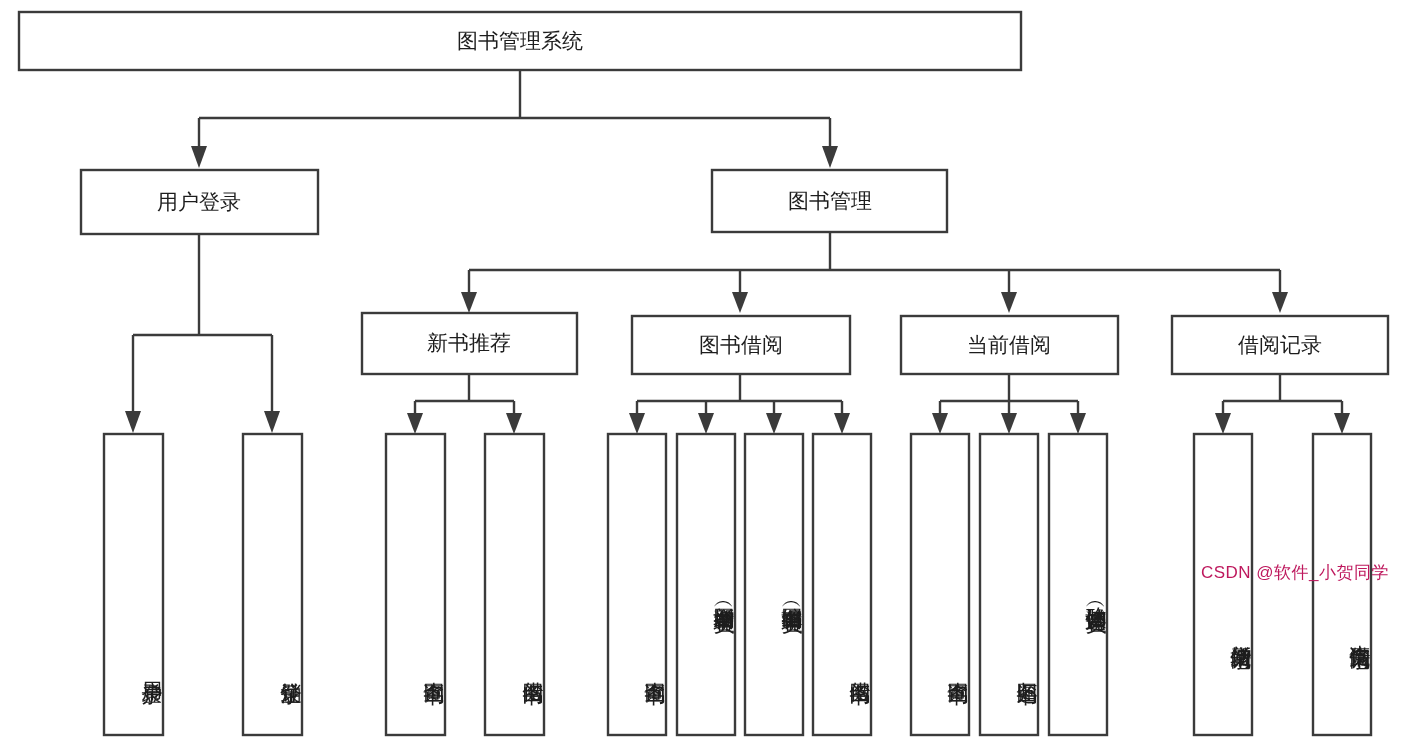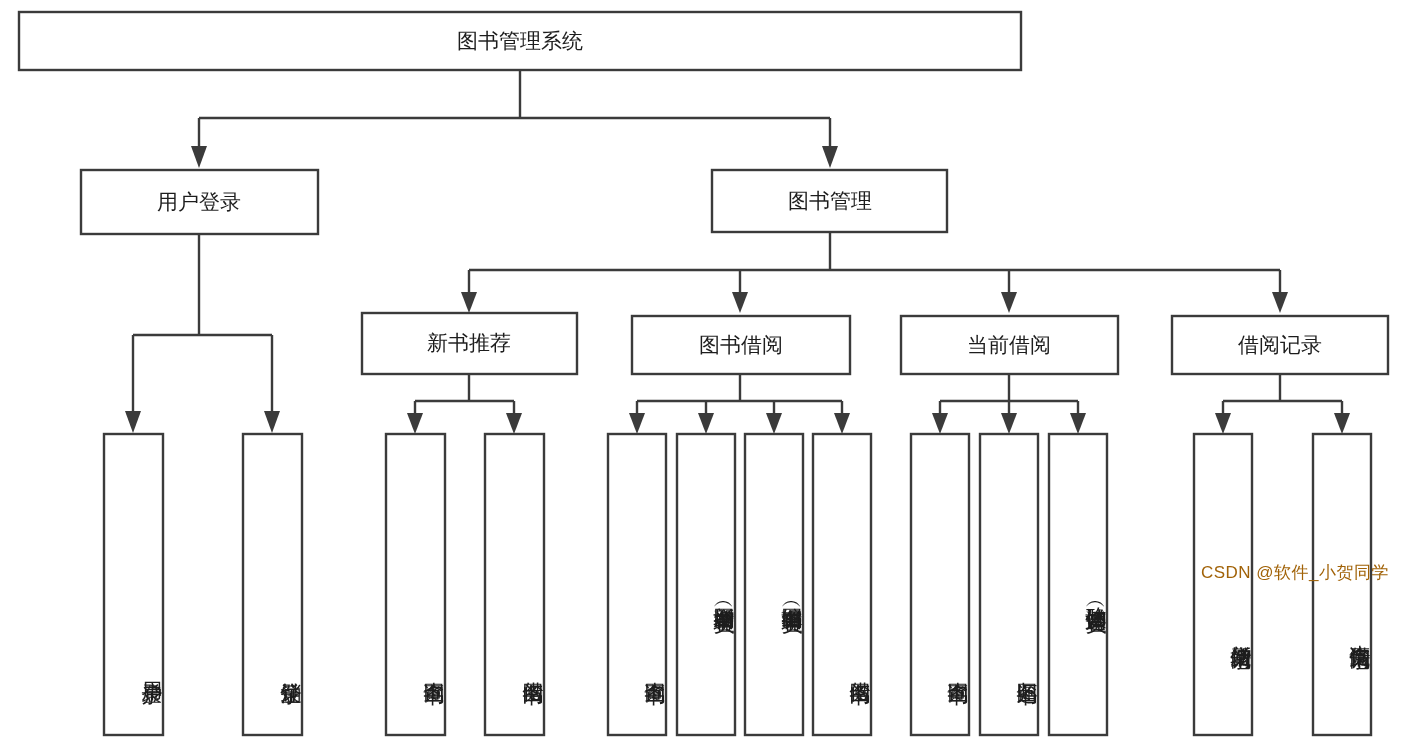--- a/index.html
+++ b/index.html
@@ -62,21 +62,21 @@
     justify-content: center;
     letter-spacing: 1px;
     pointer-events: none;
   }
   .watermark {
     position: absolute;
     right: 16px;
     bottom: 4px;
     font-family: "Liberation Sans", "DejaVu Sans", sans-serif;
     font-size: 17px;
-    color: #a16207;
+    color: #be185d;
     letter-spacing: 0.5px;
     white-space: nowrap;
   }
 </style>
 </head>
 <body>
 
 <div id="diagram-root">
 
   <svg class="canvas" viewBox="0 0 1405 747">

